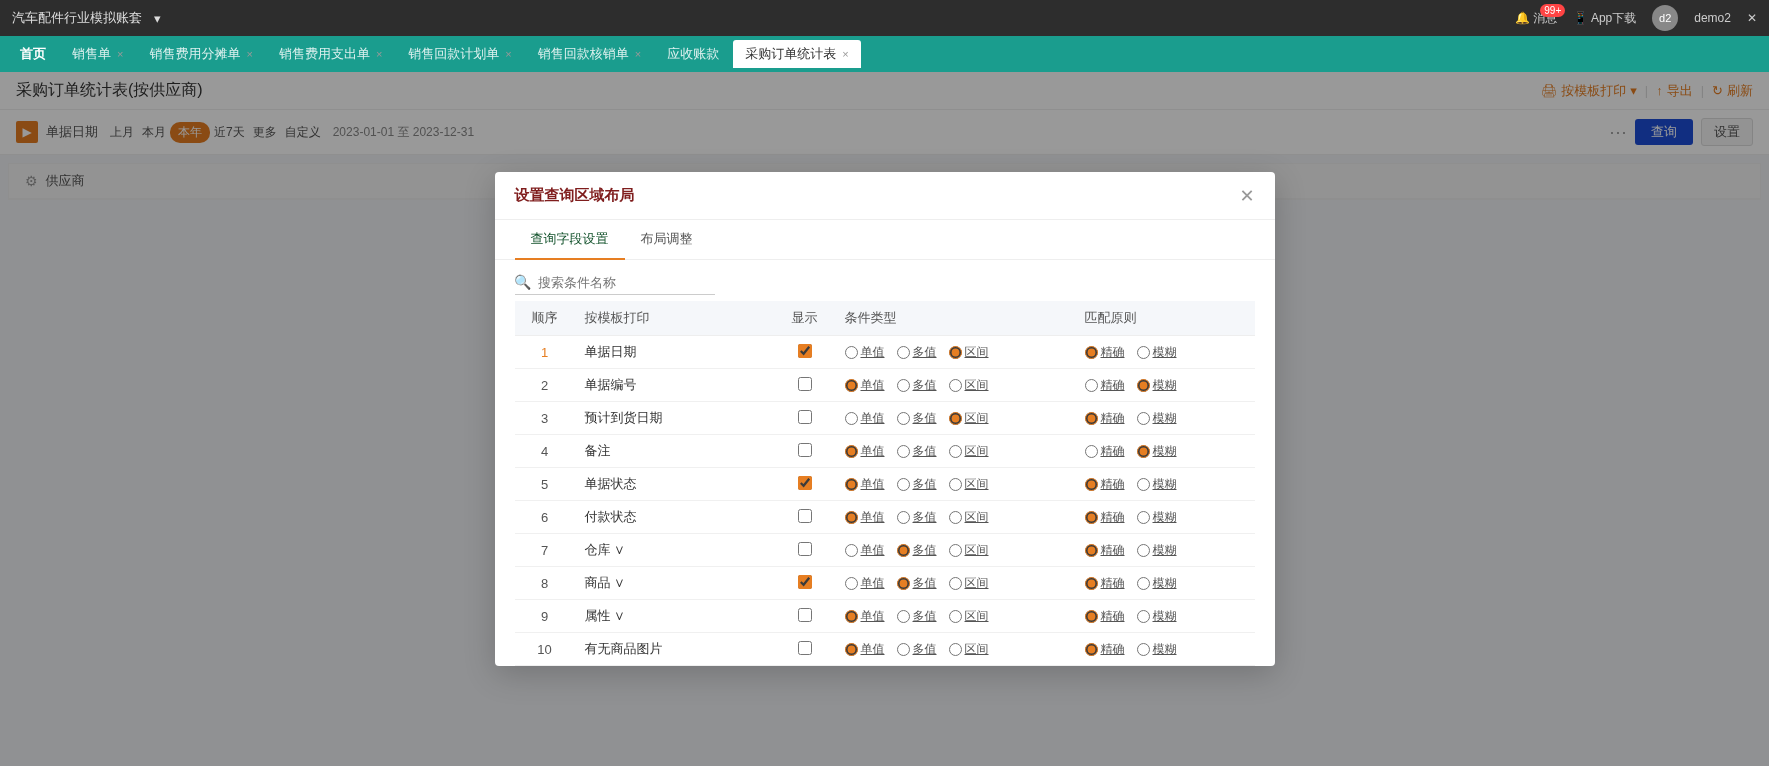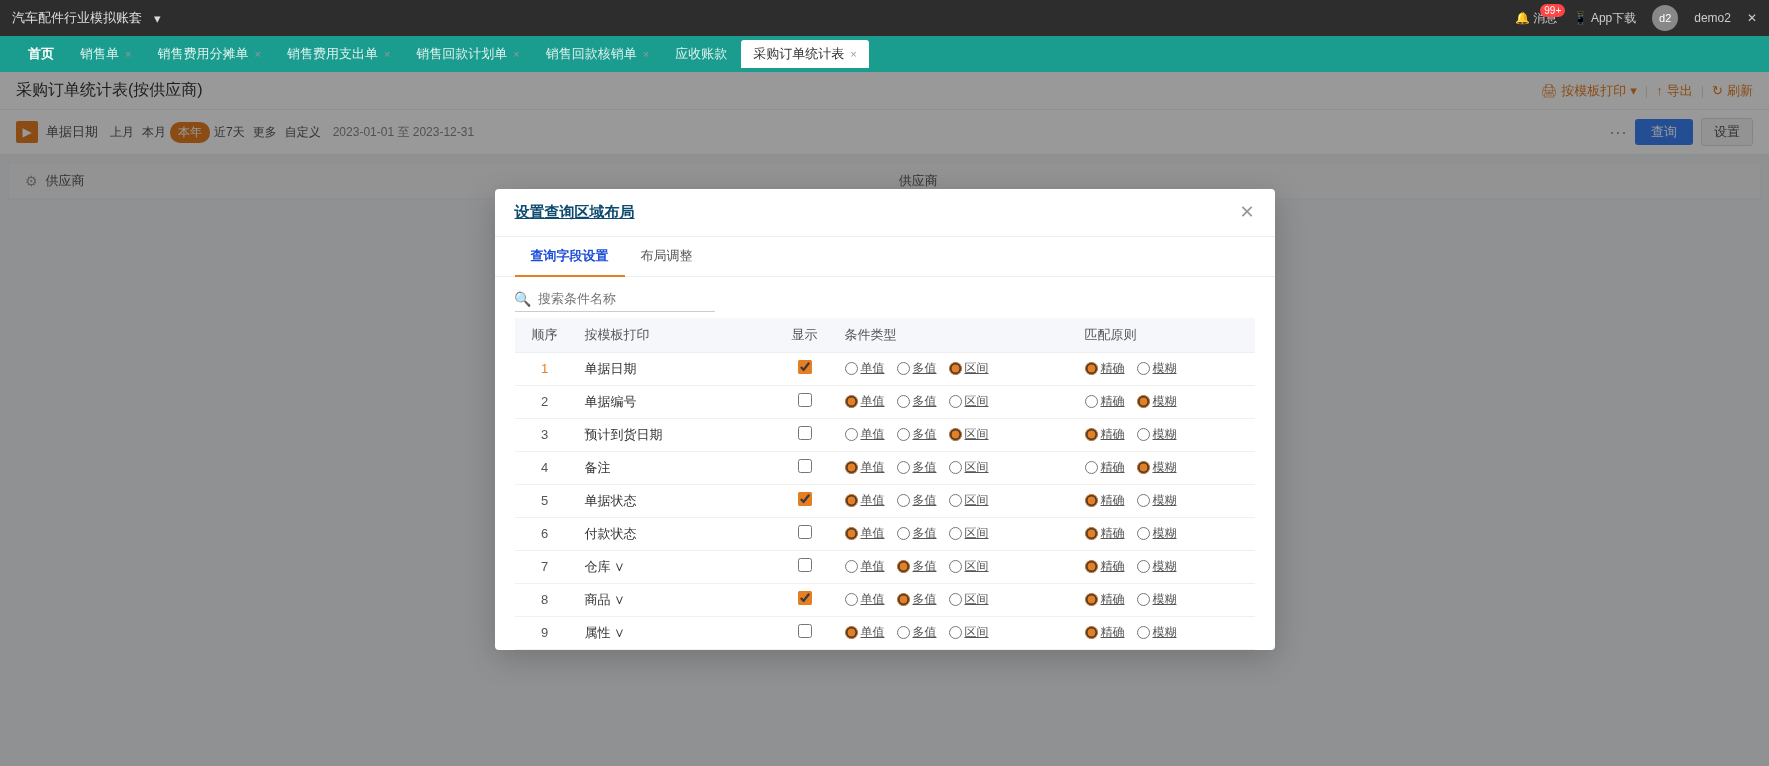--- a/index.html
+++ b/index.html
@@ -20,21 +20,21 @@
     .top-bar-right .notif { position: relative; cursor: pointer; color: #ccc; }
     .badge { background: #ff4444; color: white; font-size: 10px; border-radius: 8px; padding: 1px 4px; position: absolute; top: -6px; right: -8px; }
     .avatar { width: 26px; height: 26px; border-radius: 50%; background: #888; display: inline-flex; align-items: center; justify-content: center; color: white; font-size: 11px; }
 
     
     .nav-bar {
       height: 36px;
       background: #1a9d8e;
       display: flex;
       align-items: center;
-      padding: 0 16px;
+      padding: 0 8px;
       gap: 2px;
     }
     .nav-tab {
       padding: 4px 12px;
       border-radius: 3px 3px 0 0;
       cursor: pointer;
       font-size: 13px;
       color: rgba(255,255,255,0.85);
       display: flex;
       align-items: center;
@@ -76,21 +76,21 @@
       align-items: center;
       gap: 8px;
       border-bottom: 1px solid #eee;
     }
     .filter-toggle { background: #e67e22; color: white; border: none; width: 22px; height: 22px; cursor: pointer; border-radius: 2px; font-size: 12px; }
     .filter-label { color: #555; font-size: 13px; }
     .date-tabs { display: flex; font-size: 12px; color: #555; }
     .date-tab { cursor: pointer; padding: 2px 4px; }
     .date-tab.active { background: #e67e22; color: white; border-radius: 10px; padding: 2px 8px; }
     .date-range { color: #888; font-size: 12px; }
-    .btn-query { background: #3b82f6; color: white; border: none; padding: 4px 16px; border-radius: 3px; cursor: pointer; font-size: 13px; margin-left: auto; text-align: center; }
+    .btn-query { background: #1d4ed8; color: white; border: none; padding: 4px 16px; border-radius: 3px; cursor: pointer; font-size: 13px; margin-left: auto; text-align: center; }
     .btn-setting { background: #f5f5f5; color: #555; border: 1px solid #ddd; padding: 4px 12px; border-radius: 3px; cursor: pointer; font-size: 13px; }
 
     
     .table-area {
       background: white;
       margin: 8px;
       border: 1px solid #eee;
     }
     .table-header-row {
       display: flex;
@@ -124,42 +124,42 @@
       display: flex;
       flex-direction: column;
     }
     .dialog-header {
       display: flex;
       align-items: center;
       justify-content: space-between;
       padding: 14px 20px;
       border-bottom: 1px solid #eee;
     }
-    .dialog-title { font-size: 15px; font-weight: bold; color: #0c4a6e; text-decoration: underline; }
+    .dialog-title { font-size: 15px; font-weight: bold; color: #7f1d1d; }
     .dialog-close { cursor: pointer; color: #999; font-size: 18px; line-height: 1; }
 
     
     .dialog-tabs {
       display: flex;
       padding: 0 20px;
       border-bottom: 1px solid #eee;
       gap: 0;
     }
     .dialog-tab {
       padding: 10px 16px;
       cursor: pointer;
       font-size: 13px;
       color: #555;
       border-bottom: 2px solid transparent;
       margin-bottom: -1px;
     }
     .dialog-tab.active {
-      color: #1d4ed8;
+      color: #14532d;
       border-bottom-color: #e67e22;
-      font-weight: 700;
+      font-weight: 400;
     }
 
     
     .dialog-search {
       padding: 10px 20px 6px;
     }
     .search-box {
       display: flex;
       align-items: center;
       border-bottom: 1px solid #ccc;
@@ -542,20 +542,38 @@
                     <label class="radio-item"><input type="radio" name="type_8" style="">区间</label>
                   </div>
                 </td>
                 <td>
                   <div class="radio-group">
                     <label class="radio-item"><input type="radio" name="match_8" checked="" style="">精确</label>
                     <label class="radio-item"><input type="radio" name="match_8" style="">模糊</label>
                   </div>
                 </td>
               </tr>
+              <tr>
+                <td style="text-align: center; color: rgb(85, 85, 85);">10</td>
+                <td>有无商品图片</td>
+                <td style="text-align: center;"><input type="checkbox" style=""></td>
+                <td>
+                  <div class="radio-group">
+                    <label class="radio-item"><input type="radio" name="type_9" checked="" style="">单值</label>
+                    <label class="radio-item"><input type="radio" name="type_9" style="">多值</label>
+                    <label class="radio-item"><input type="radio" name="type_9" style="">区间</label>
+                  </div>
+                </td>
+                <td>
+                  <div class="radio-group">
+                    <label class="radio-item"><input type="radio" name="match_9" checked="" style="">精确</label>
+                    <label class="radio-item"><input type="radio" name="match_9" style="">模糊</label>
+                  </div>
+                </td>
+              </tr>
             </tbody>
         </table>
       </div>
 
 
     </div>
   </div>
 
 </div>
 

